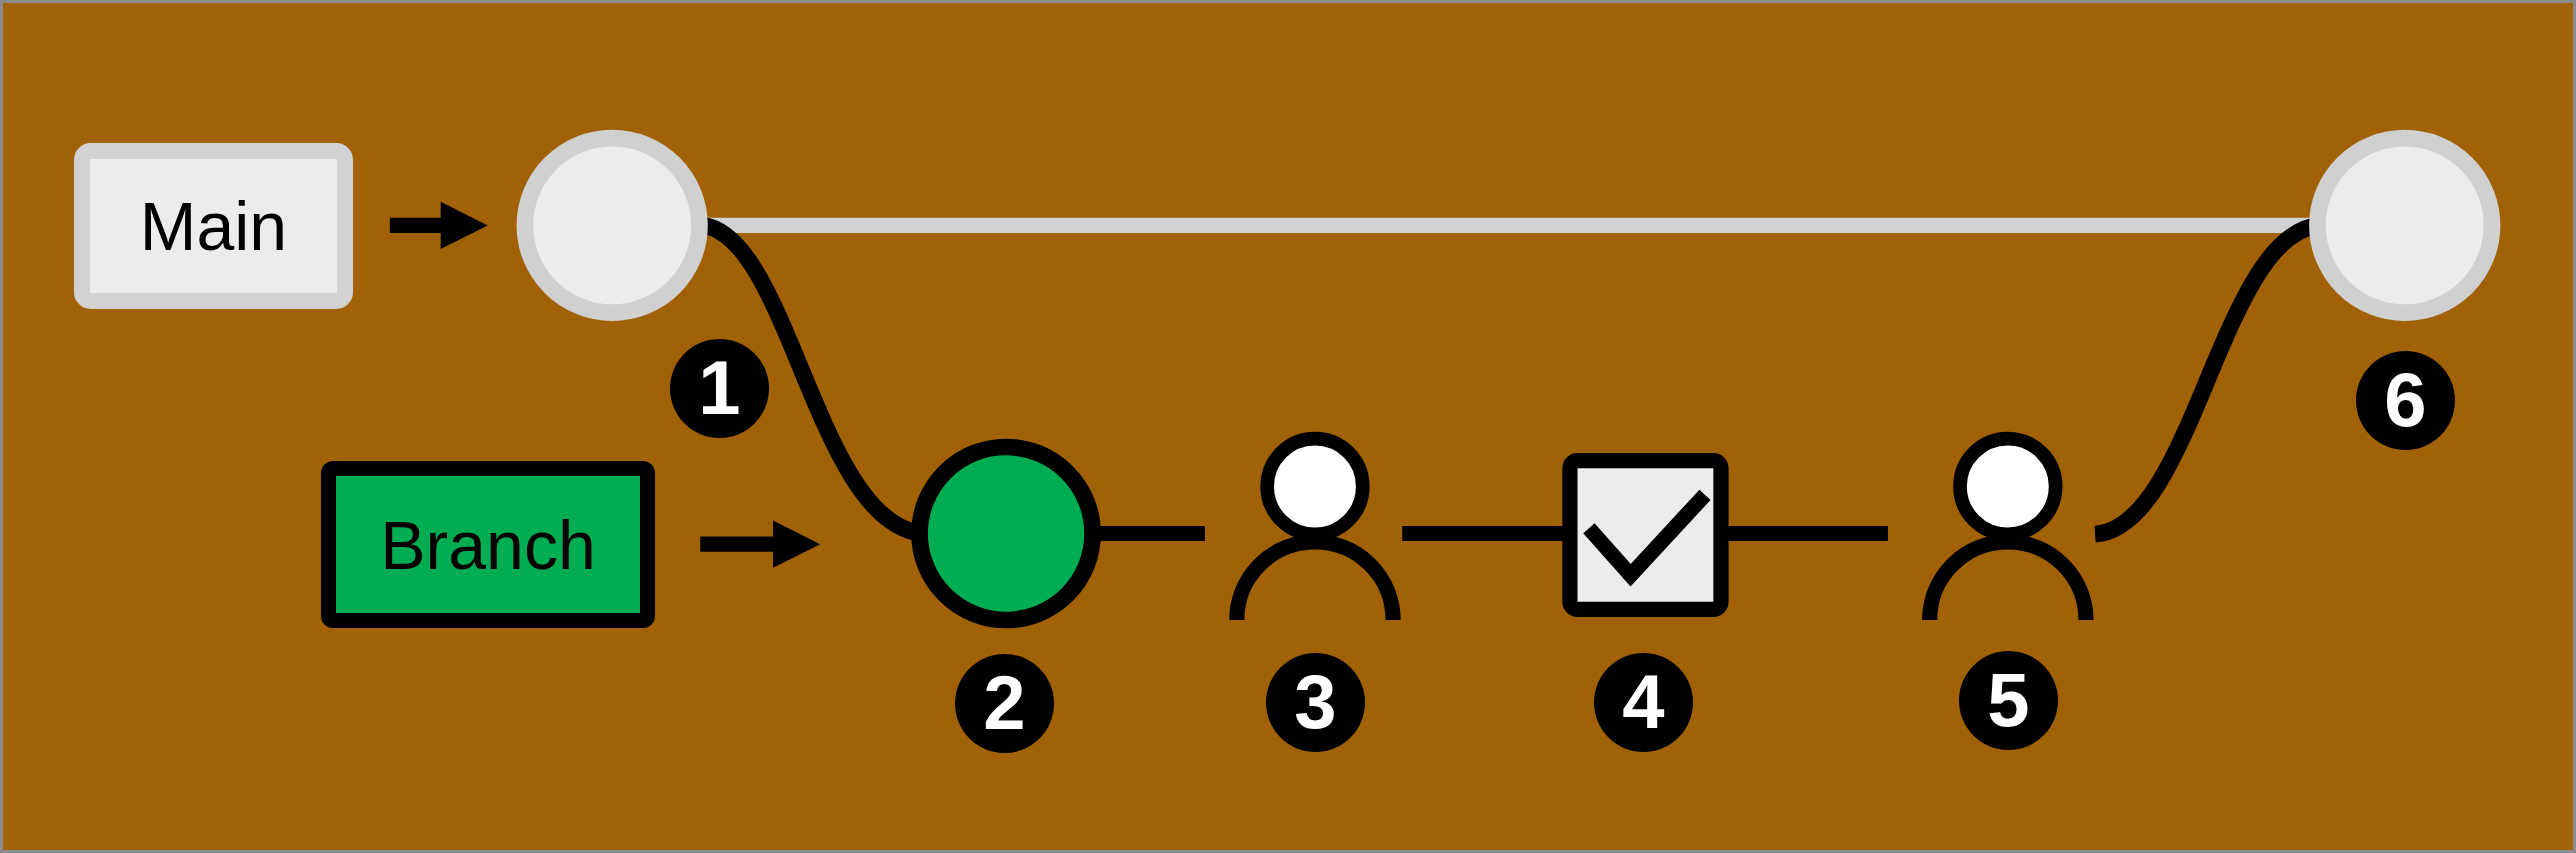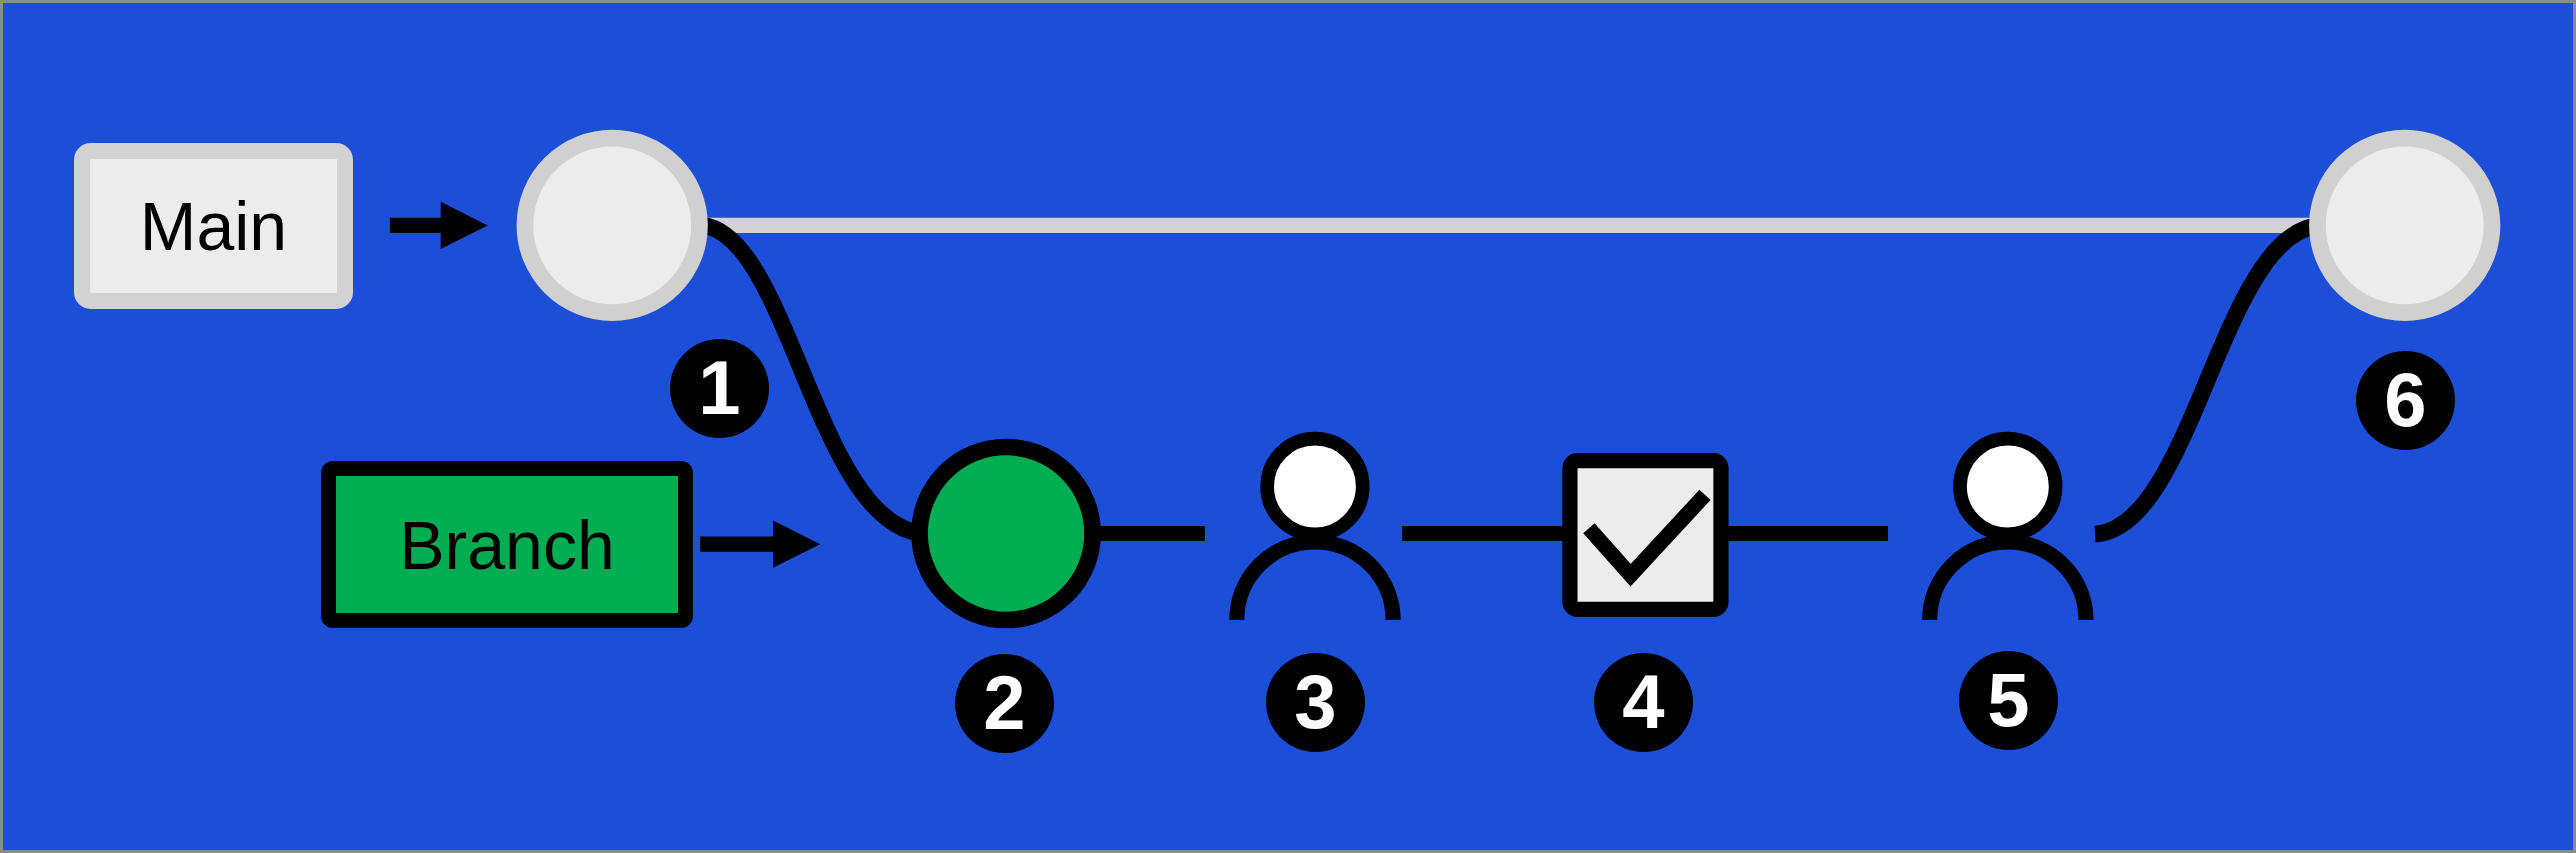--- a/index.html
+++ b/index.html
@@ -4,21 +4,21 @@
 <style>
   html, body {
     margin: 0;
     padding: 0;
     background: #ffffff;
   }
   .stage {
     position: relative;
     width: 2576px;
     height: 853px;
-    background: #1d4ed8;
+    background: #a16207;
     font-family: "Liberation Sans", sans-serif;
     overflow: hidden;
   }
   .frame {
     position: absolute;
     inset: 0;
     border: 3px solid var(--frame-gray, #8C8C8C);
     box-sizing: border-box;
     pointer-events: none;
     z-index: 30;
@@ -55,21 +55,21 @@
   }
   .main-box {
     left: 74px; top: 143px;
     width: 279px; height: 166px;
     background: var(--box-fill, #ECECEC);
     border: 16px solid var(--box-border, #D2D2D2);
     border-radius: 16.7px;
   }
   .branch-box {
     left: 321px; top: 461px;
-    width: 372px; height: 167px;
+    width: 334px; height: 167px;
     background: var(--green, #00AD52);
     border: 15px solid var(--black, #000);
     border-radius: 12px;
   }
 
   
   .badge {
     position: absolute;
     width: 99px; height: 99px;
     border-radius: 50%;

